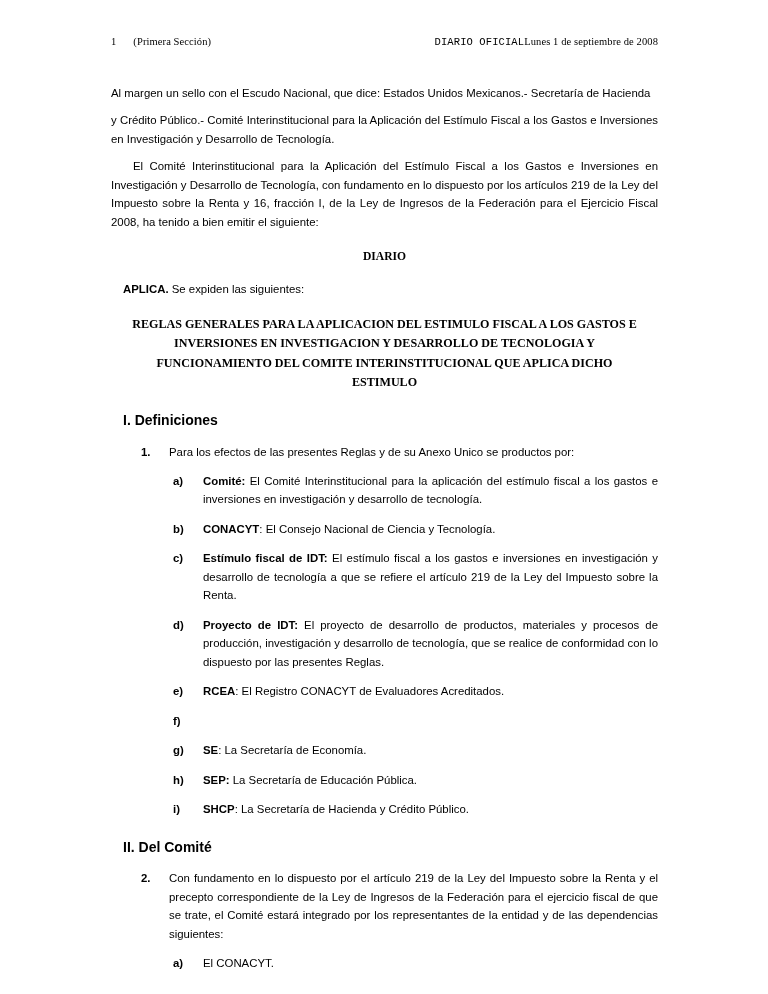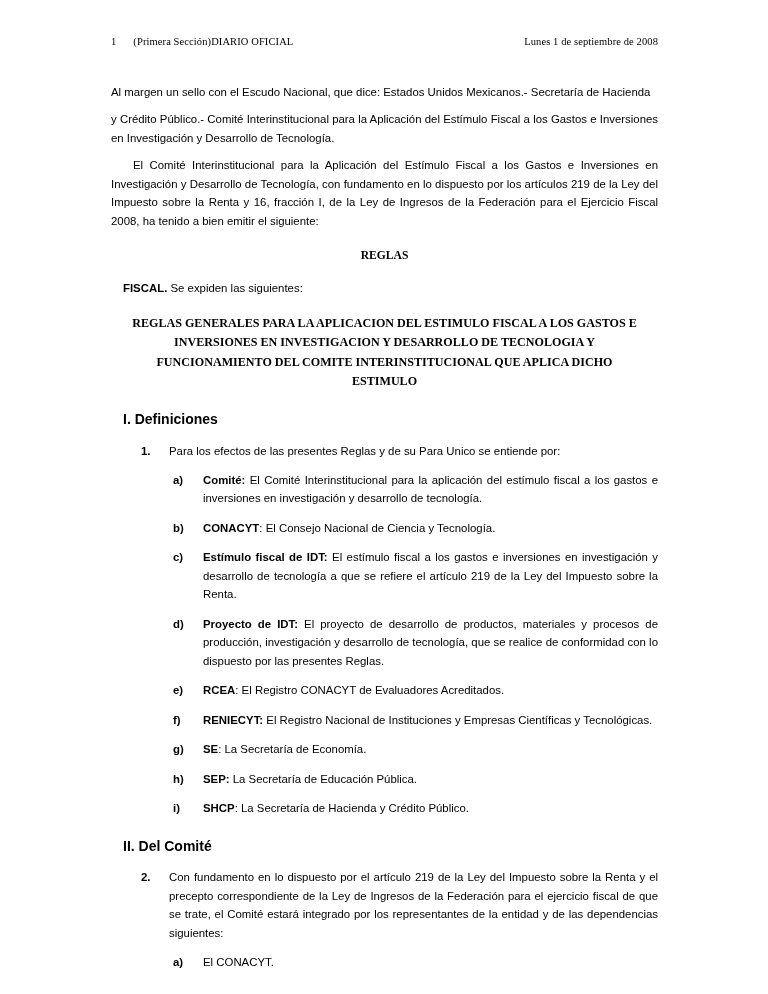--- a/index.html
+++ b/index.html
@@ -35,22 +35,22 @@
     white-space: nowrap;
   }
   .rh-left {
     display: flex;
     align-items: baseline;
     flex: 0 0 auto;
   }
   .rh-page-number { padding-right: 17px; }
   .rh-center {
     flex: 1 1 auto;
-    text-align: left;
-    padding-right: 6px;
+    text-align: right;
+    font-family: Liberation Mono, monospace;
   }
   .rh-right { flex: 0 0 auto; }
 
   
   .doc-body { font-size: 11.4px; line-height: 1.62; }
 
   p.blk {
     margin: 0 0 9px 0;
     text-align: justify;
     text-justify: inter-word;
@@ -154,33 +154,33 @@
 
   <div class="doc-body">
 
 
     <p class="blk">Al margen un sello con el Escudo Nacional, que dice: Estados Unidos Mexicanos.- Secretaría de Hacienda</p>
 
     <p class="blk">y Crédito Público.- Comité Interinstitucional para la Aplicación del Estímulo Fiscal a los Gastos e Inversiones en Investigación y Desarrollo de Tecnología.</p>
 
     <p class="blk indent-first">El Comité Interinstitucional para la Aplicación del Estímulo Fiscal a los Gastos e Inversiones en Investigación y Desarrollo de Tecnología, con fundamento en lo dispuesto por los artículos 219 de la Ley del Impuesto sobre la Renta y 16, fracción I, de la Ley de Ingresos de la Federación para el Ejercicio Fiscal 2008, ha tenido a bien emitir el siguiente:</p>
 
-    <p class="center acuerdo">REGLAS</p>
+    <p class="center acuerdo">DIARIO</p>
 
     <p class="blk unico-line">
-      <span class="term">FISCAL.</span><span> Se expiden las siguientes:</span>
+      <span class="term">APLICA.</span><span> Se expiden las siguientes:</span>
     </p>
 
     <p class="center rules-title">REGLAS GENERALES PARA LA APLICACION DEL ESTIMULO FISCAL A LOS GASTOS E INVERSIONES EN INVESTIGACION Y DESARROLLO DE TECNOLOGIA Y FUNCIONAMIENTO DEL COMITE INTERINSTITUCIONAL QUE APLICA DICHO ESTIMULO</p>
 
     <p class="section-head">I. Definiciones</p>
 
     <div class="num-item">
       <span class="num-marker">1.</span>
-      <span class="num-text">Para los efectos de las presentes Reglas y de su Para Unico se entiende por:</span>
+      <span class="num-text">Para los efectos de las presentes Reglas y de su Anexo Unico se productos por:</span>
     </div>
 
     <div class="letter-list">
 
       <div class="letter-item">
         <span class="letter-marker">a)</span>
         <span class="letter-text"><span class="term">Comité:</span><span> El Comité Interinstitucional para la aplicación del estímulo fiscal a los gastos e inversiones en investigación y desarrollo de tecnología.</span></span>
       </div>
 
       <div class="letter-item">
@@ -198,21 +198,20 @@
         <span class="letter-text"><span class="term">Proyecto de IDT:</span><span> El proyecto de desarrollo de productos, materiales y procesos de producción, investigación y desarrollo de tecnología, que se realice de conformidad con lo dispuesto por las presentes Reglas.</span></span>
       </div>
 
       <div class="letter-item">
         <span class="letter-marker">e)</span>
         <span class="letter-text plain"><span class="term">RCEA</span><span>: El Registro CONACYT de Evaluadores Acreditados.</span></span>
       </div>
 
       <div class="letter-item">
         <span class="letter-marker">f)</span>
-        <span class="letter-text plain"><span class="term">RENIECYT:</span><span> El Registro Nacional de Instituciones y Empresas Científicas y Tecnológicas.</span></span>
       </div>
 
       <div class="letter-item">
         <span class="letter-marker">g)</span>
         <span class="letter-text plain"><span class="term">SE</span><span>: La Secretaría de Economía.</span></span>
       </div>
 
       <div class="letter-item">
         <span class="letter-marker">h)</span>
         <span class="letter-text plain"><span class="term">SEP:</span><span> La Secretaría de Educación Pública.</span></span>

